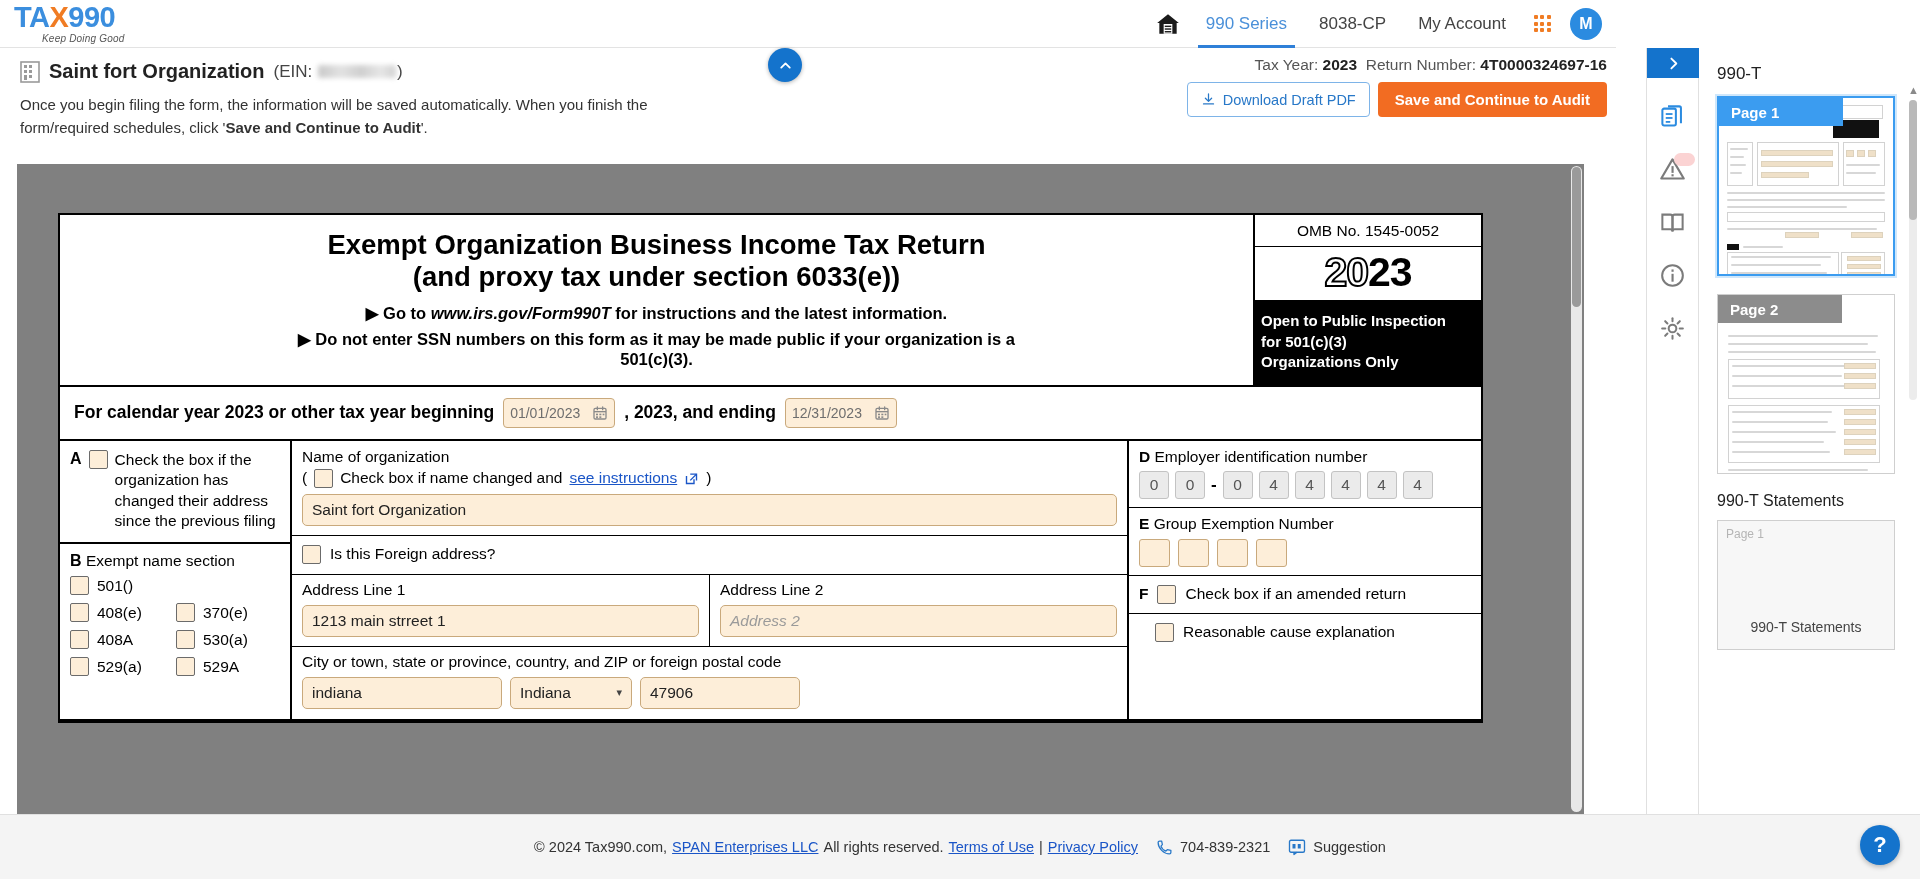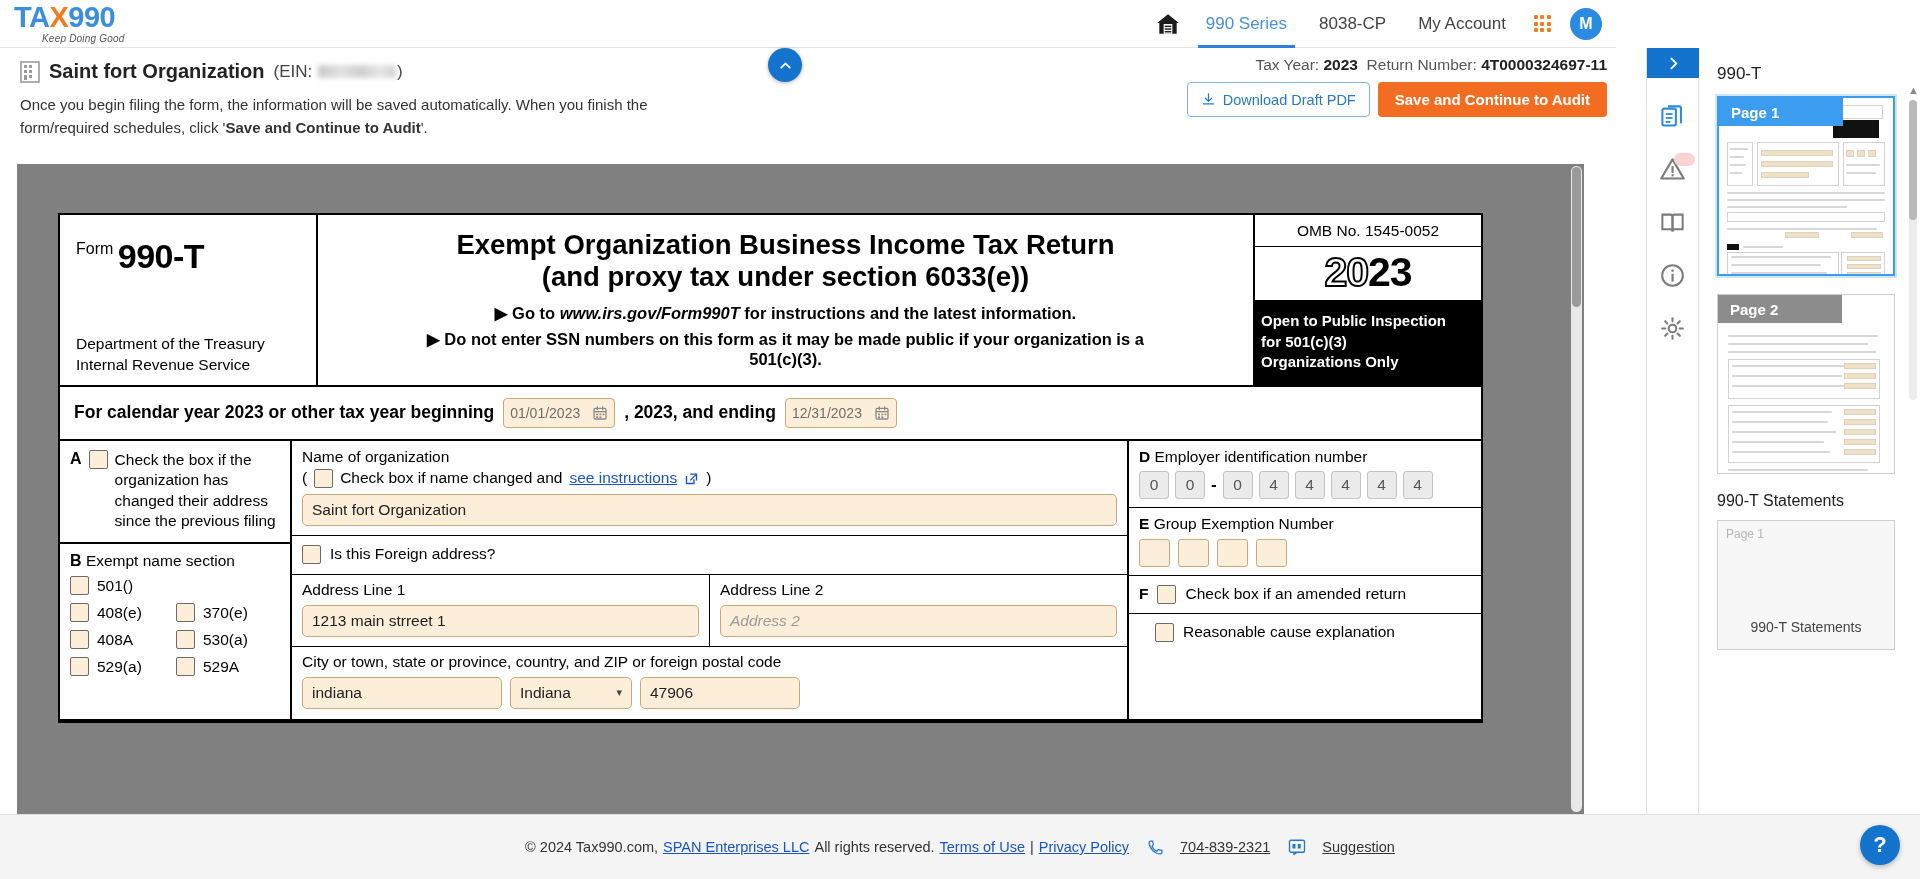--- a/index.html
+++ b/index.html
@@ -217,21 +217,21 @@
   .rp-up { position: absolute; top: 36px; right: 1px; font-size: 11px; color: #8a8a8a; }
 
   
   .footer {
     position: absolute; bottom: 0; left: 0; width: 1920px; height: 65px;
     background: #f4f4f4; border-top: 1px solid #e0e0e0;
     display: flex; align-items: center; justify-content: center; gap: 18px;
     font-size: 14.5px; color: #333;
   }
   .footer a { color: #1a55c7; text-decoration: underline; cursor: pointer; }
-  .f-item { display: flex; align-items: center; gap: 16px; text-decoration: underline; }
+  .f-item { display: flex; align-items: center; gap: 7px; }
   .help-fab {
     position: absolute; right: 20px; bottom: 14px; width: 40px; height: 40px; border-radius: 50%;
     background: #1473cc; color: #fff; display: flex; align-items: center; justify-content: center;
     font-size: 22px; font-weight: 700; cursor: pointer; box-shadow: 0 2px 5px rgba(0,0,0,.25);
   }
 </style>
 </head>
 <body>
 
 <div class="topnav">
@@ -305,46 +305,38 @@
   <svg width="17" height="17" viewBox="0 0 24 24">
       <path d="M6 15 L12 9 L18 15" fill="none" stroke="#fff" stroke-width="2.6" stroke-linecap="round" stroke-linejoin="round"></path>
     </svg>
 </div>
 
 <div class="meta-block">
   <div class="meta-line">
     <span>Tax Year:</span>
     <b>2023</b>&nbsp;
     <span>Return Number:</span>
-    <b>4T0000324697-11</b>
+    <b>4T0000324697-16</b>
   </div>
   <div class="btn-row">
     <div class="btn-draft">
       <svg width="15" height="15" viewBox="0 0 24 24">
           <path d="M12 3 L12 14 M7 10 L12 15 L17 10" fill="none" stroke="#2878c8" stroke-width="2" stroke-linecap="round" stroke-linejoin="round"></path>
           <path d="M4 19 L20 19" stroke="#2878c8" stroke-width="2" stroke-linecap="round"></path>
         </svg>
       <span>Download Draft PDF</span>
     </div>
     <div class="btn-save"><span>Save and Continue to Audit</span></div>
   </div>
 </div>
 
 <div class="canvas">
   <div class="paper">
 
     <div class="fhead">
-      <div class="fh-left">
-        <span class="fh-form">Form</span>
-        <span class="fh-990">990-T</span>
-        <div class="fh-dept">
-          <div>Department of the Treasury</div>
-          <div>Internal Revenue Service</div>
-        </div>
-      </div>
       <div class="fh-mid">
         <div class="fh-t1">Exempt Organization Business Income Tax Return</div>
         <div class="fh-t1">(and proxy tax under section 6033(e))</div>
         <div class="fh-t2"><span>▶ Go to </span><i>www.irs.gov/Form990T</i><span> for instructions and the latest information.</span></div>
         <div class="fh-t3">▶ Do not enter SSN numbers on this form as it may be made public if your organization is a</div>
         <div class="fh-t3" style="margin-top:1px">501(c)(3).</div>
       </div>
       <div class="fh-right">
         <div class="fh-omb">OMB No. 1545-0052</div>
         <div class="fh-year"><span class="yr-hollow">20</span><span class="yr-solid">23</span></div>

